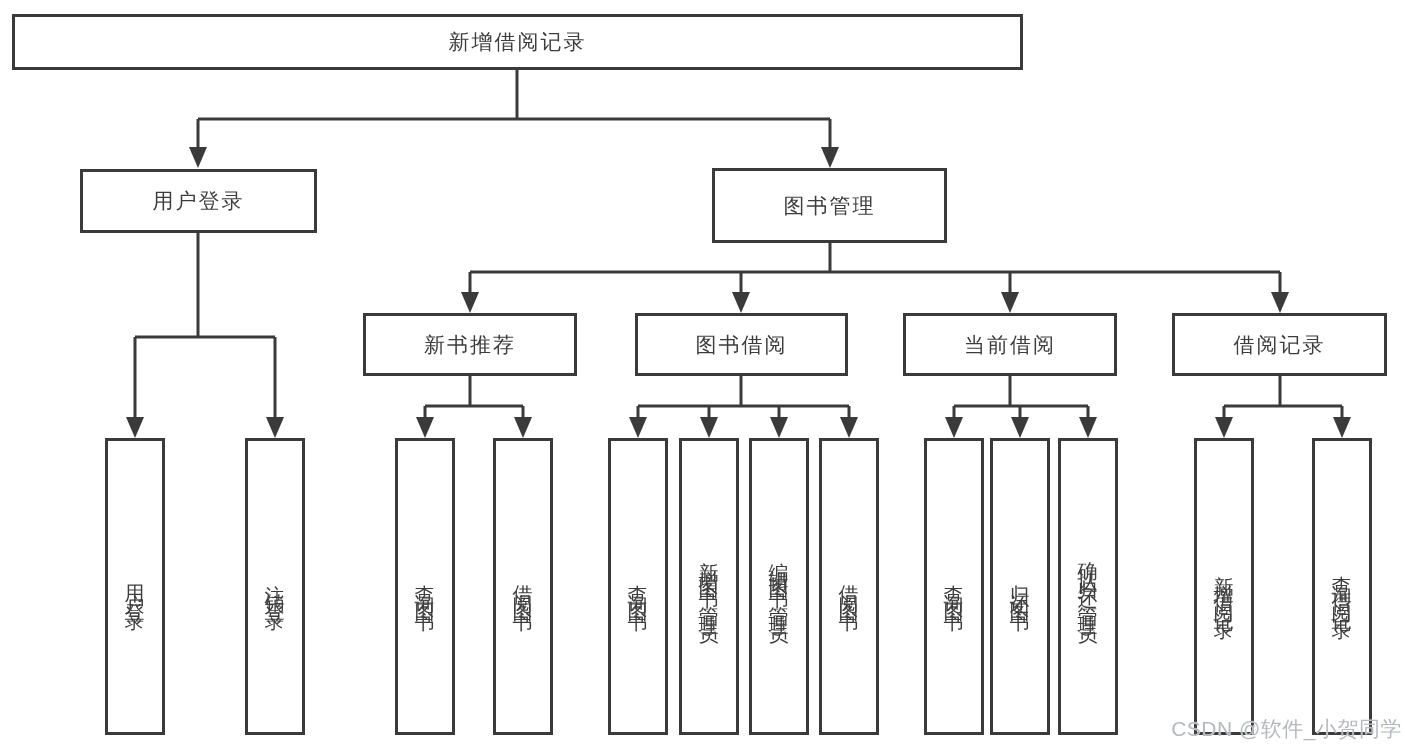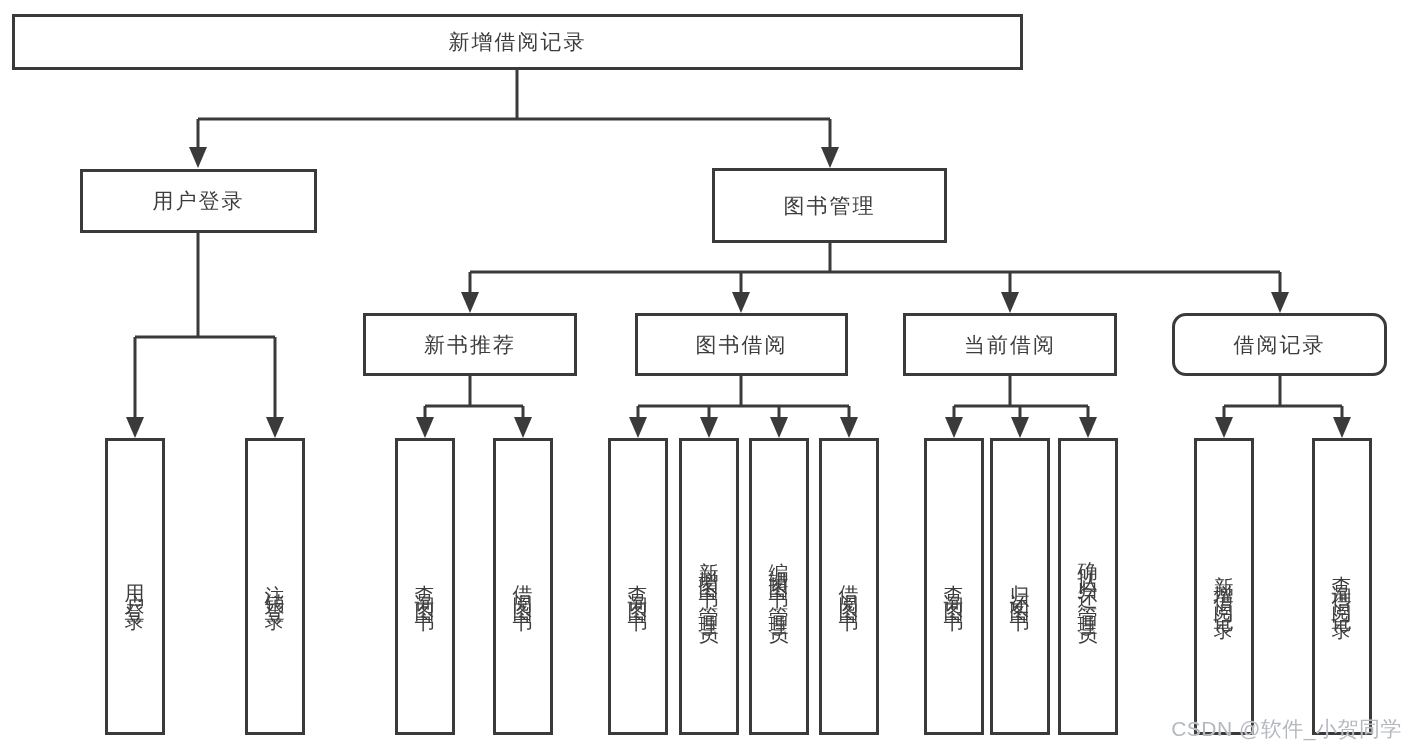--- a/index.html
+++ b/index.html
@@ -93,21 +93,21 @@
   </svg>
 
   <div class="box hbox" style="left:12px; top:14px; width:1011px; height:56px;">新增借阅记录</div>
 
   <div class="box hbox" style="left:80px; top:169px; width:237px; height:64px;">用户登录</div>
   <div class="box hbox" style="left:712px; top:168px; width:235px; height:75px;">图书管理</div>
 
   <div class="box hbox" style="left:635px; top:313px; width:213px; height:63px;">图书借阅</div>
   <div class="box hbox" style="left:363px; top:313px; width:214px; height:63px;">新书推荐</div>
   <div class="box hbox" style="left:903px; top:313px; width:214px; height:63px;font-family:Liberation Mono, monospace;">当前借阅</div>
-  <div class="box hbox" style="left:1172px; top:313px; width:215px; height:63px;border-radius:14px;">借阅记录</div>
+  <div class="box hbox" style="left:1172px; top:313px; width:215px; height:63px;">借阅记录</div>
 
   <div class="box leaf" style="left:105px; top:438px; width:60px; height:297px;">用户登录</div>
   <div class="box leaf" style="left:245px; top:438px; width:60px; height:297px;">注销登录</div>
   <div class="box leaf" style="left:395px; top:438px; width:60px; height:297px;">查询图书</div>
   <div class="box leaf" style="left:493px; top:438px; width:60px; height:297px;">借阅图书</div>
   <div class="box leaf" style="left:608px; top:438px; width:60px; height:297px;">查询图书</div>
   <div class="box leaf" style="left:679px; top:438px; width:60px; height:297px;">新增图书（管理员）</div>
   <div class="box leaf" style="left:749px; top:438px; width:60px; height:297px;">编辑图书（管理员）</div>
   <div class="box leaf" style="left:819px; top:438px; width:60px; height:297px;">借阅图书</div>
   <div class="box leaf" style="left:924px; top:438px; width:60px; height:297px;">查询图书</div>

